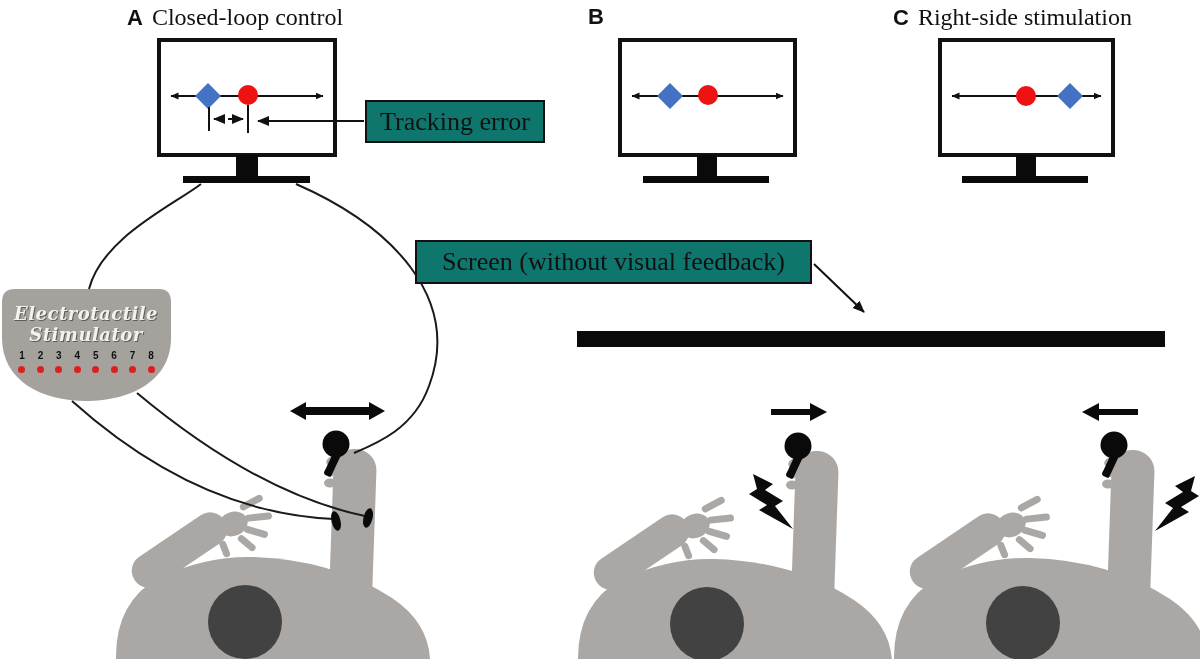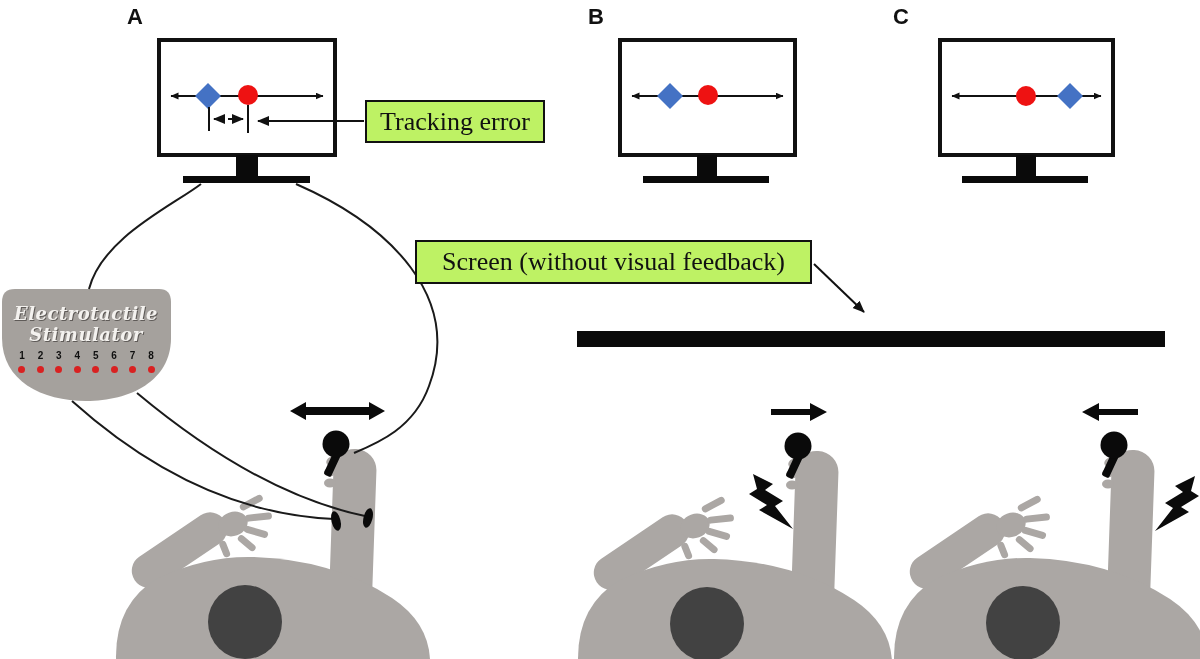--- a/index.html
+++ b/index.html
@@ -4,21 +4,21 @@
 <style>
   html,body{margin:0;padding:0;}
   body{width:1200px;height:659px;position:relative;background:#ffffff;overflow:hidden;
        font-family:"Liberation Serif",serif;color:#111;}
   .stage{position:absolute;left:0;top:0;width:1200px;height:659px;}
   svg.layer{position:absolute;left:0;top:0;}
   .abs{position:absolute;}
   .panel-title{display:flex;align-items:baseline;gap:9px;white-space:nowrap;}
   .panel-letter{font-family:"Liberation Sans",sans-serif;font-weight:700;font-size:22px;}
   .panel-text{font-family:"Liberation Serif",serif;font-size:24px;}
-  .callout-box{box-sizing:border-box;border:2px solid #111;background:#bef264;
+  .callout-box{box-sizing:border-box;border:2px solid #111;background:#0f766e;
                display:flex;align-items:center;justify-content:center;
                font-size:26px;white-space:nowrap;}
   .stim-name{width:172px;text-align:center;line-height:21px;
              font-family:"DejaVu Serif",serif;font-style:italic;font-weight:700;
              font-size:18px;color:#f4f2ef;letter-spacing:.5px;white-space:nowrap;
              text-shadow:1px 1px 0 #5f5b58;}
   .chan-row{width:141px;display:flex;justify-content:space-between;}
   .chan-num{width:12px;text-align:center;font-family:"Liberation Sans",sans-serif;
             font-weight:700;font-size:10px;color:#101010;}
   .led{width:7px;height:7px;border-radius:50%;background:#d92121;margin:0 2px;}
@@ -126,26 +126,28 @@
     <path d="M290,411 L306,402 L306,407 L369,407 L369,402 L385,411 L369,420 L369,415 L306,415 L306,420 Z" fill="#0a0a0a"></path>
     <path d="M771,409 L810,409 L810,403 L827,412 L810,421 L810,415 L771,415 Z" fill="#0a0a0a"></path>
     <path d="M1138,409 L1099,409 L1099,403 L1082,412 L1099,421 L1099,415 L1138,415 Z" fill="#0a0a0a"></path>
 
     <path transform="translate(747,474)" fill="#0b0b0b" d="M 6 0 L 26 10 L 18 16 L 36 27 L 28 32 L 46 55 L 12 36 L 20 31 L 2 20 L 10 15 Z"></path>
     <path transform="translate(1201,476) scale(-1,1)" fill="#0b0b0b" d="M 6 0 L 26 10 L 18 16 L 36 27 L 28 32 L 46 55 L 12 36 L 20 31 L 2 20 L 10 15 Z"></path>
   </svg>
 
   <div class="abs panel-title" style="left:127px;top:4px;">
     <span class="panel-letter">A</span>
+    <span class="panel-text">Closed-loop control</span>
   </div>
   <div class="abs panel-title" style="left:588px;top:4px;">
     <span class="panel-letter">B</span>
   </div>
   <div class="abs panel-title" style="left:893px;top:4px;">
     <span class="panel-letter">C</span>
+    <span class="panel-text">Right-side stimulation</span>
   </div>
 
   <div class="abs callout-box" style="left:365px;top:100px;width:180px;height:43px;">Tracking error</div>
 
   <div class="abs stim-name" style="left:0px;top:303px;">
     <div>Electrotactile</div>
     <div>Stimulator</div>
   </div>
 
   <div class="abs callout-box" style="left:415px;top:240px;width:397px;height:44px;">Screen (without visual feedback)</div>

